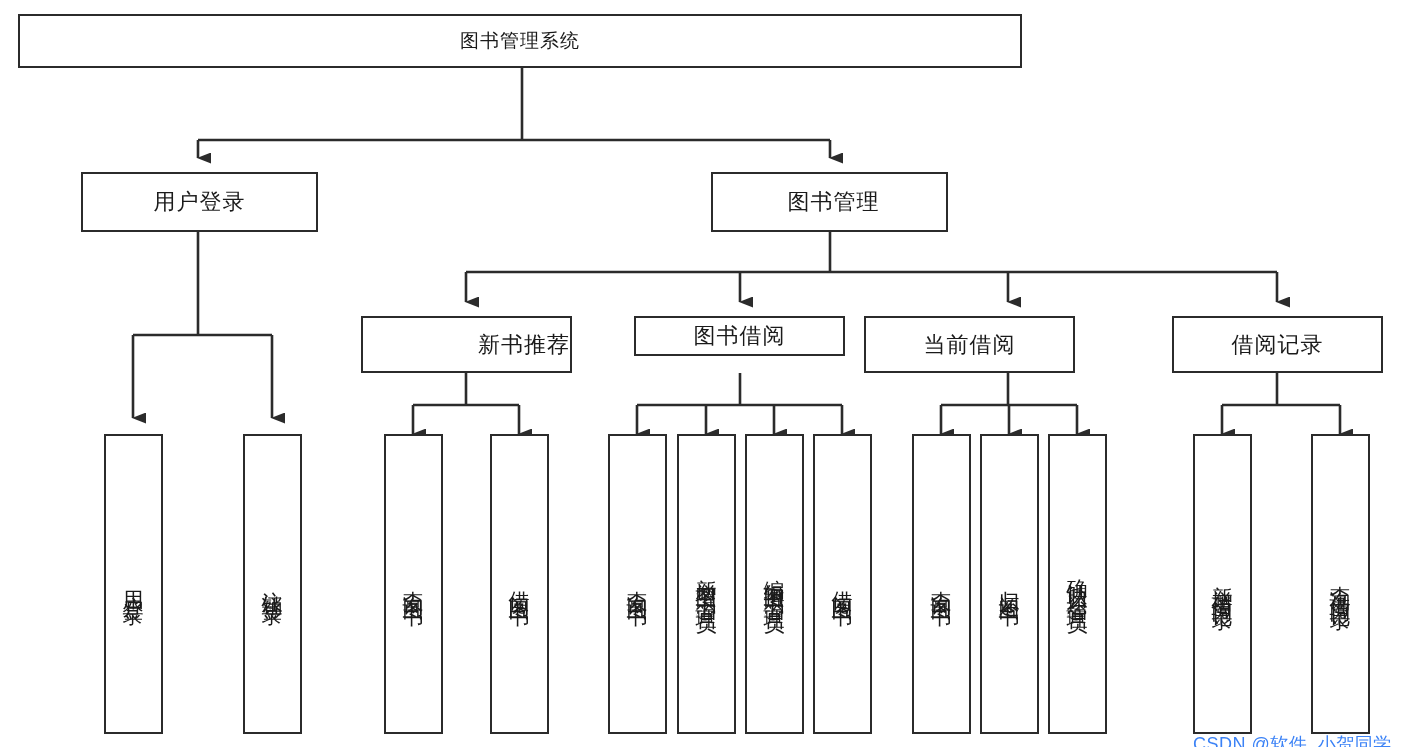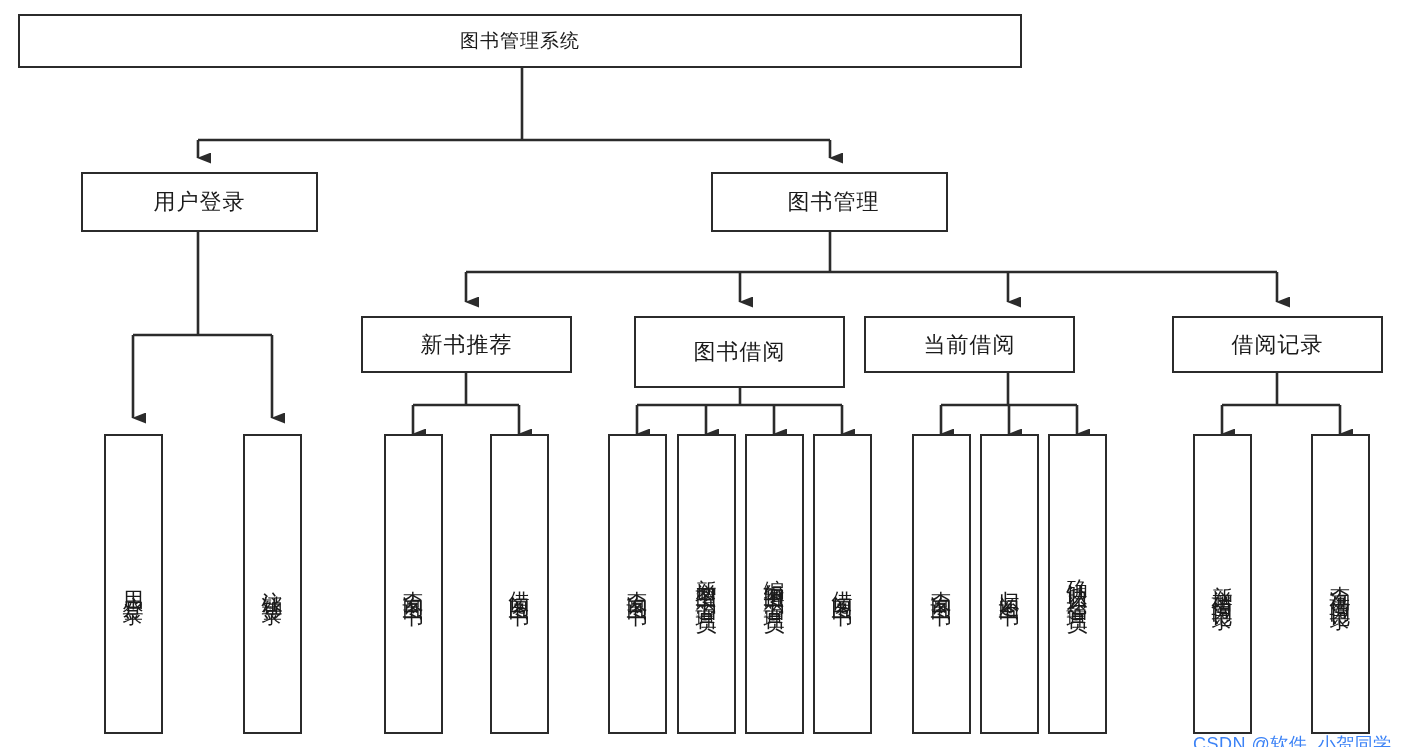--- a/index.html
+++ b/index.html
@@ -121,24 +121,24 @@
     <span>图书管理系统</span>
   </div>
 
   <div class="node horiz" style="left:81px; top:172px; width:237px; height:60px;">
     <span>用户登录</span>
   </div>
   <div class="node horiz" style="left:711px; top:172px; width:237px; height:60px;padding-left:8px;">
     <span>图书管理</span>
   </div>
 
-  <div class="node horiz" style="left:361px; top:316px; width:211px; height:57px;">
+  <div class="node horiz" style="left:361px; top:316px; width:211px; height:57px;justify-content:flex-end;">
     <span>新书推荐</span>
   </div>
-  <div class="node horiz" style="left:634px; top:316px; width:211px; height:72px;">
+  <div class="node horiz" style="left:634px; top:316px; width:211px; height:40px;">
     <span>图书借阅</span>
   </div>
   <div class="node horiz" style="left:864px; top:316px; width:211px; height:57px;">
     <span>当前借阅</span>
   </div>
   <div class="node horiz" style="left:1172px; top:316px; width:211px; height:57px;">
     <span>借阅记录</span>
   </div>
 
   <div class="node vert" style="left:104px; top:434px; width:59px; height:300px;">

